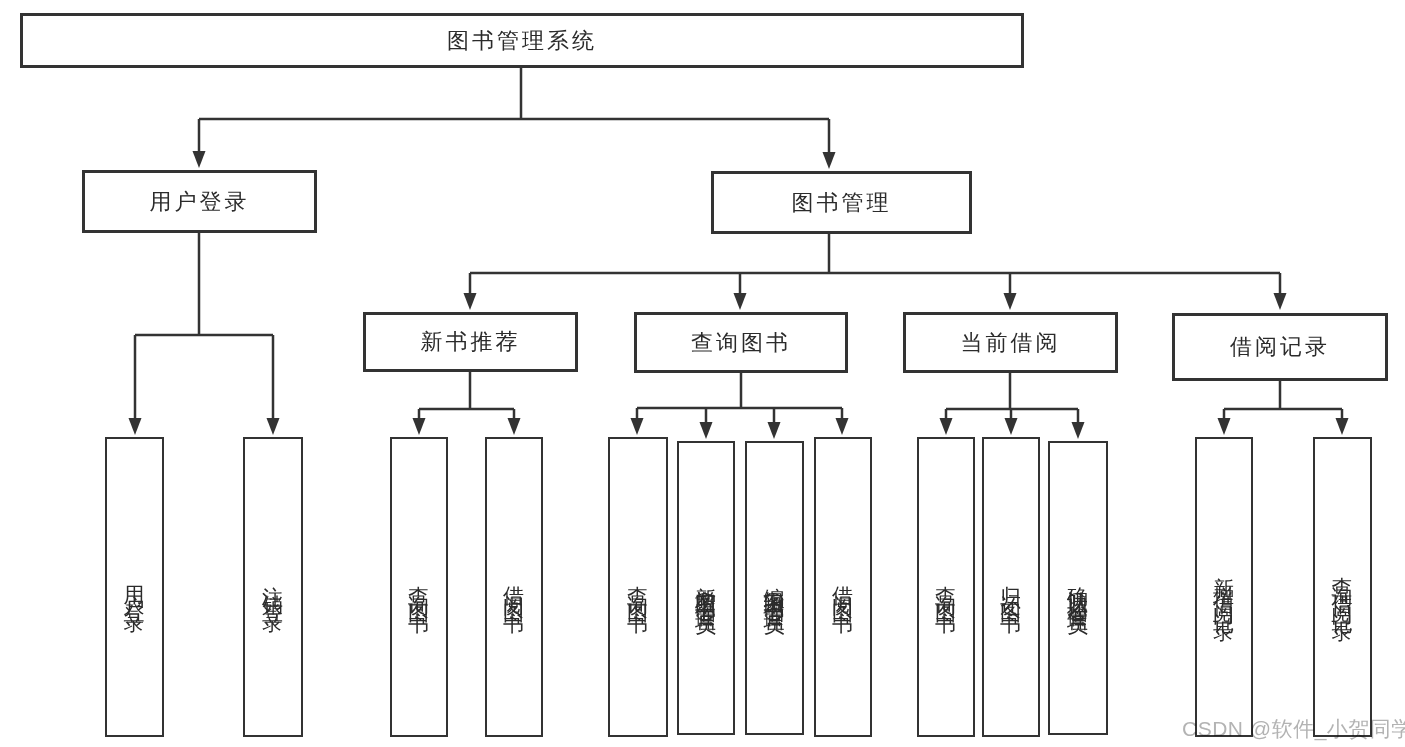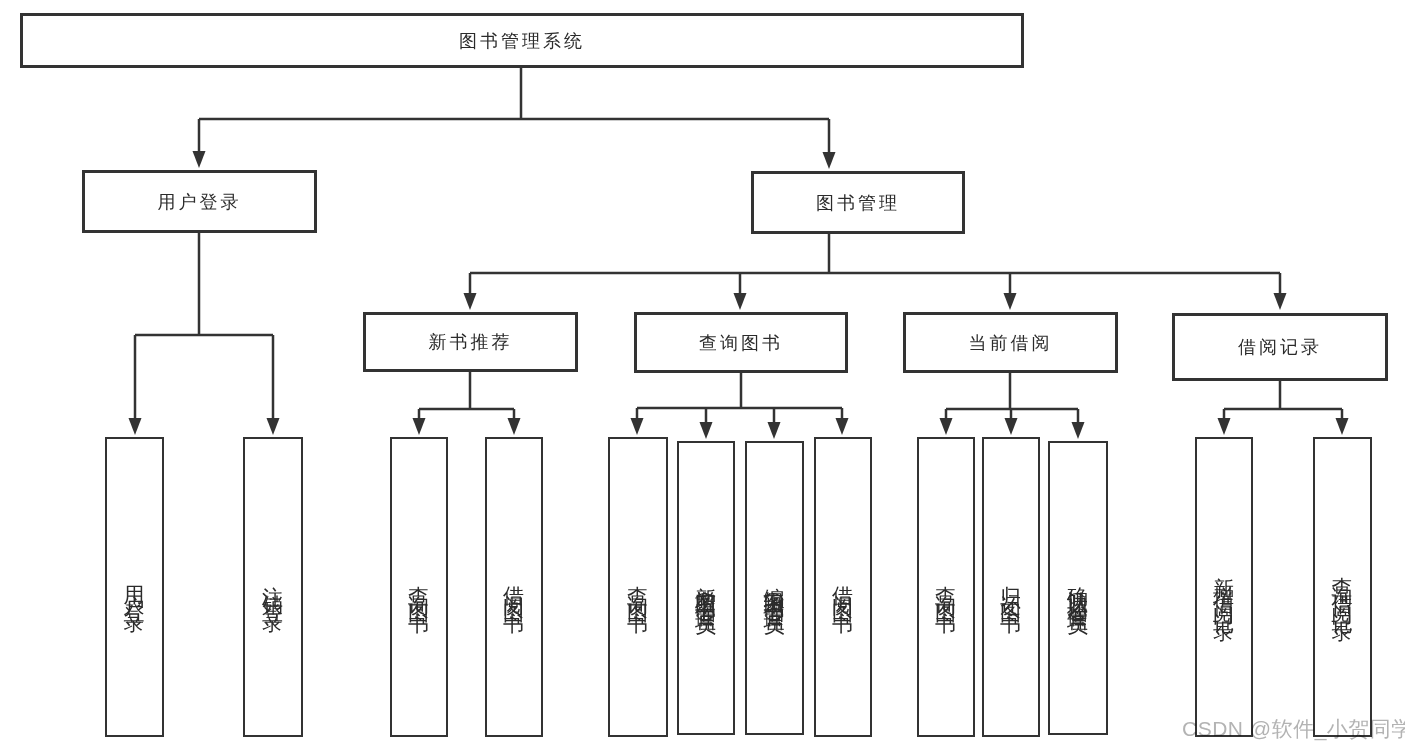--- a/index.html
+++ b/index.html
@@ -31,21 +31,21 @@
     position:absolute;
     box-sizing:border-box;
     background:var(--box-fill,#fff);
     border:3px solid var(--line,#333);
     display:flex;
     align-items:center;
     justify-content:center;
     z-index:2;
   }
   .hbox span{
-    font-size:18px;
+    font-size:22px;
     letter-spacing:3px;
     color:var(--text,#2b2b2b);
     white-space:nowrap;
   }
   .vbox{border-width:2.5px;}
   .vbox span{
     writing-mode:vertical-lr;
     text-orientation:mixed;
     font-size:21px;
     letter-spacing:9px;
@@ -139,21 +139,21 @@
     </g>
   </svg>
 
   <div class="node hbox" style="left:20px;top:13px;width:1004px;height:55px;">
     <span>图书管理系统</span>
   </div>
 
   <div class="node hbox" style="left:82px;top:170px;width:235px;height:63px;">
     <span>用户登录</span>
   </div>
-  <div class="node hbox" style="left:711px;top:171px;width:214px;height:63px;margin-left:40px;">
+  <div class="node hbox" style="left:711px;top:171px;width:261px;height:63px;">
     <span>图书管理</span>
   </div>
 
   <div class="node hbox" style="left:363px;top:312px;width:215px;height:60px;">
     <span>新书推荐</span>
   </div>
   <div class="node hbox" style="left:634px;top:312px;width:214px;height:61px;">
     <span>查询图书</span>
   </div>
   <div class="node hbox" style="left:903px;top:312px;width:215px;height:61px;justify-content:center;">

